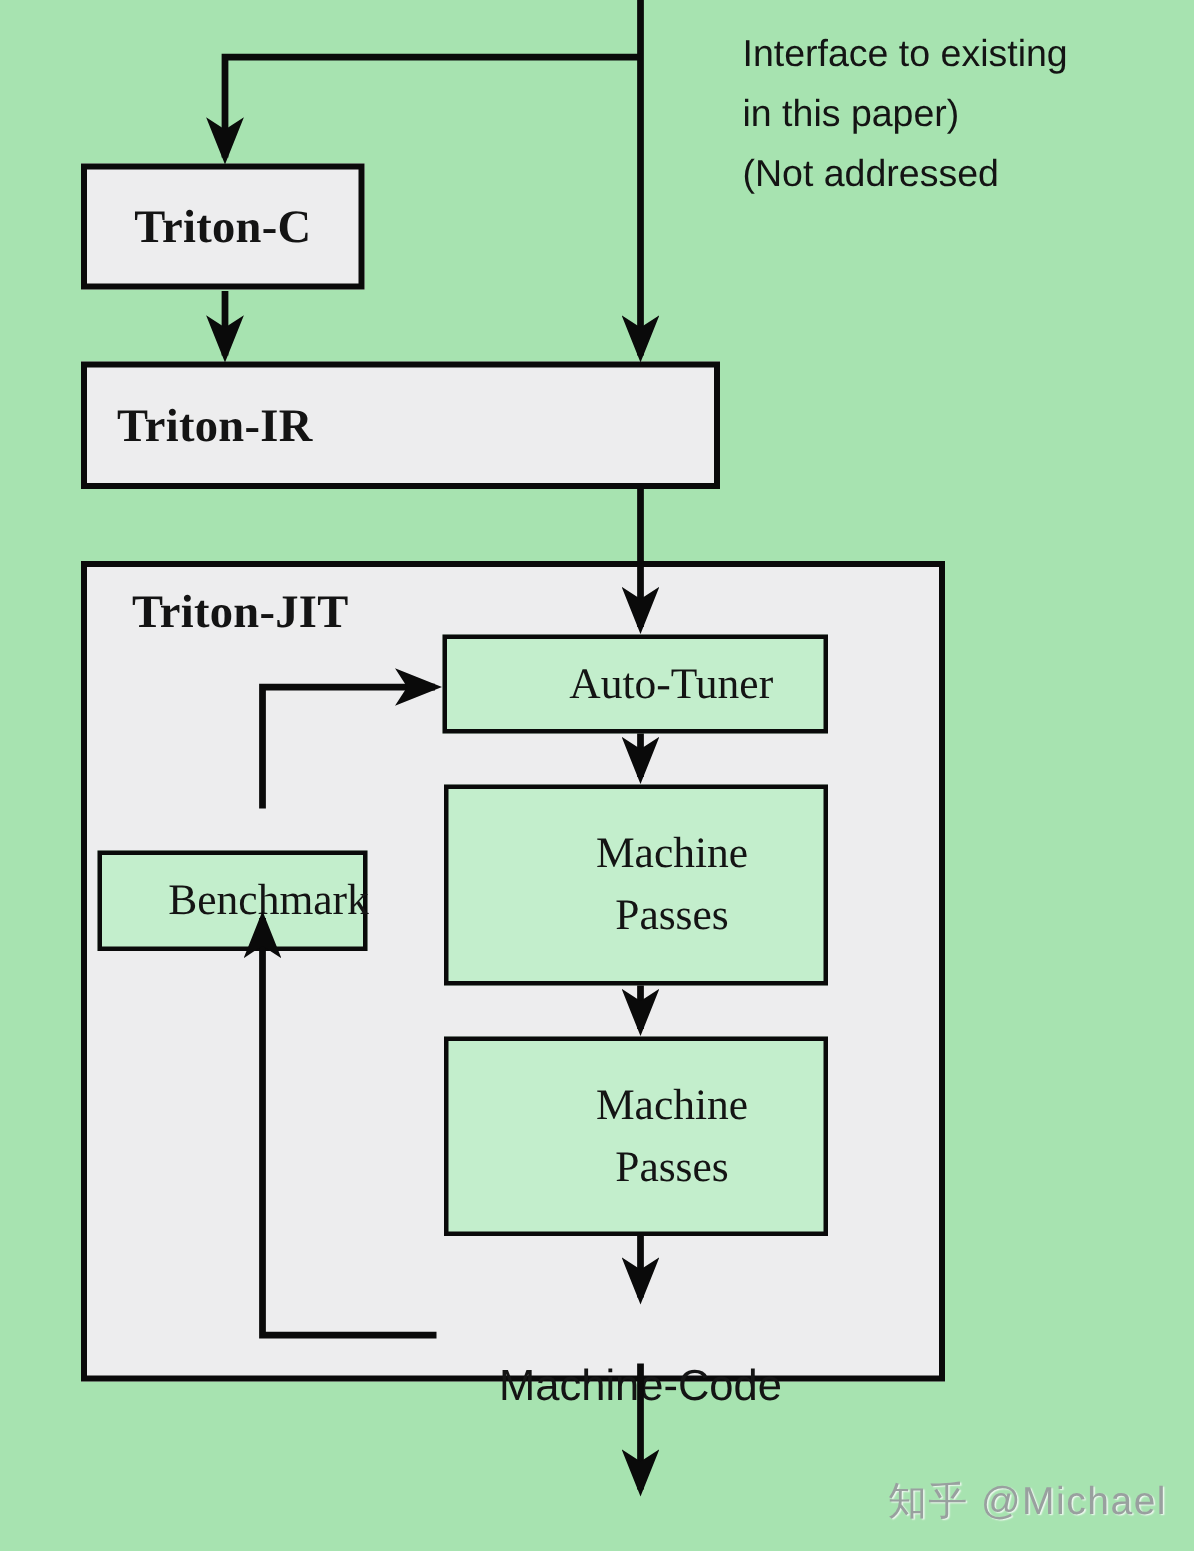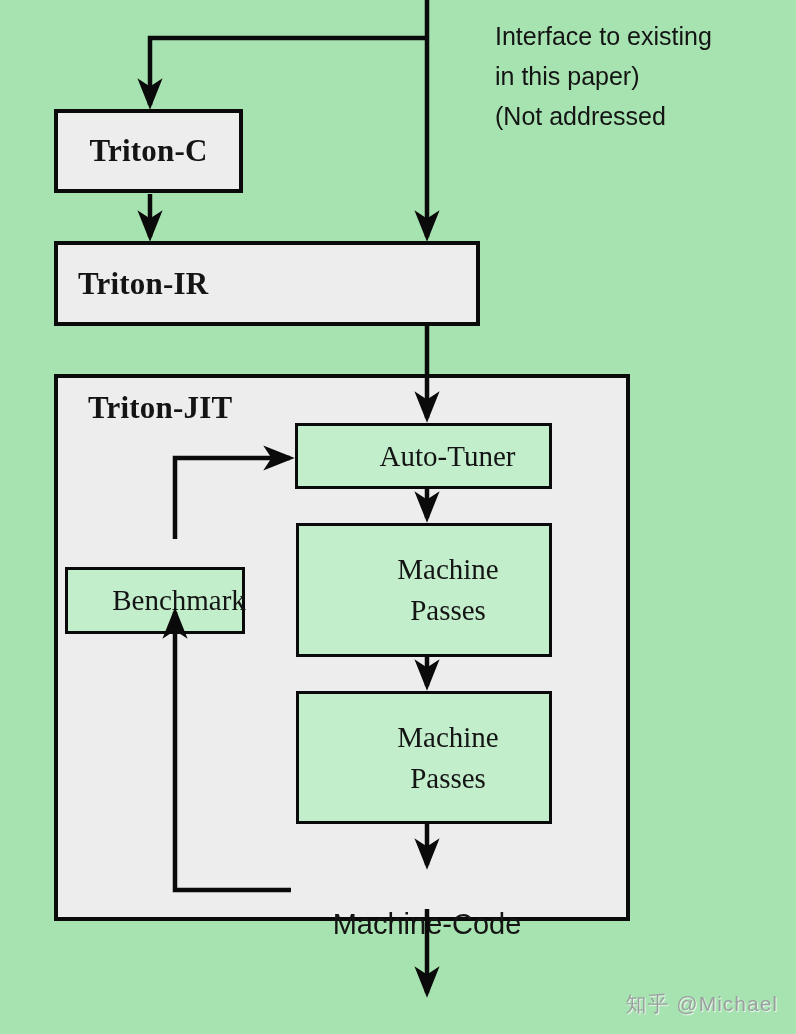--- a/index.html
+++ b/index.html
@@ -71,21 +71,21 @@
     position: absolute;
     left: 459px; top: 16px;
     font-size: 25px;
     line-height: 40px;
     white-space: nowrap;
     margin-left: 36px;
   }
   #watermark {
     position: absolute;
     right: 18px; bottom: 16px;
-    font-size: 21px;
+    font-size: 26px;
     color: var(--watermark, #99a09f);
     text-shadow: 1px 1px 1px rgba(255,255,255,0.85);
     letter-spacing: 1px;
   }
   svg.wires {
     position: absolute;
     inset: 0;
     width: 796px;
     height: 1034px;
     pointer-events: none;

